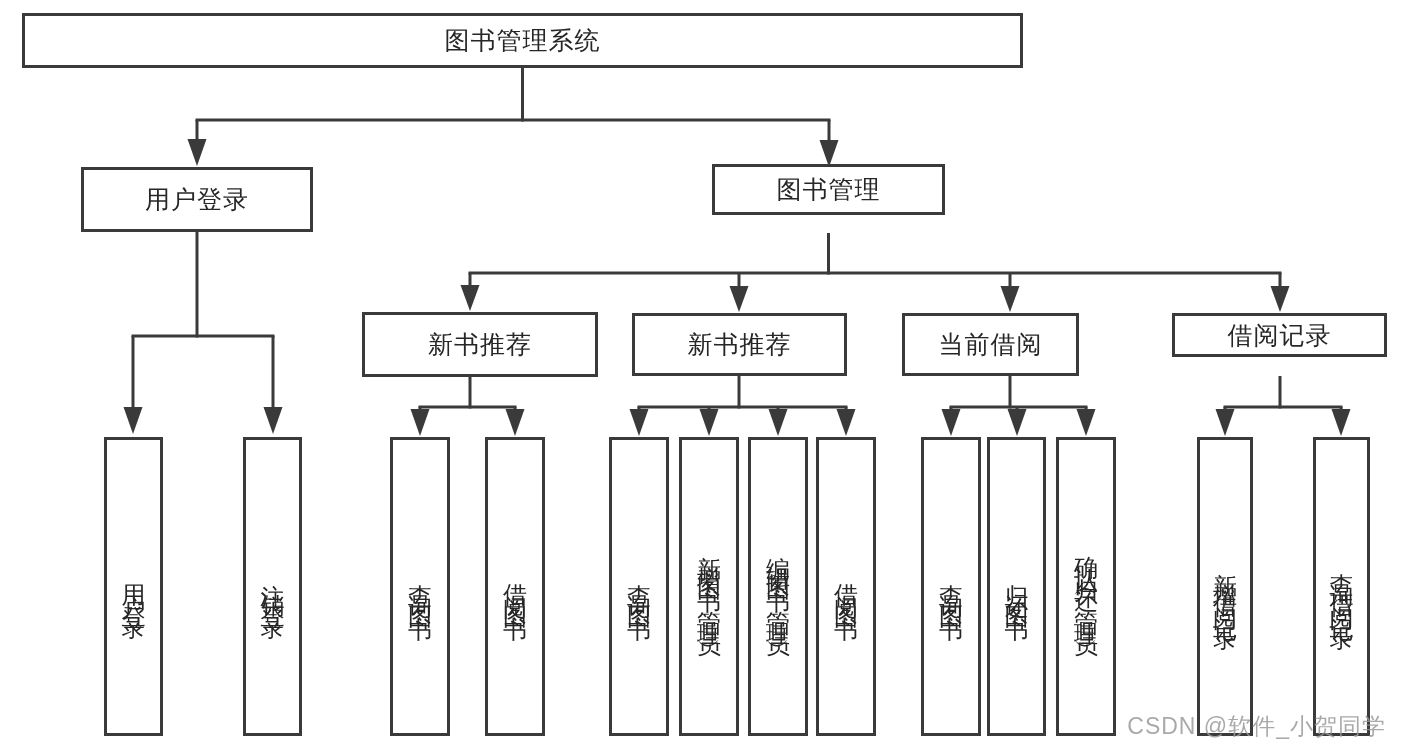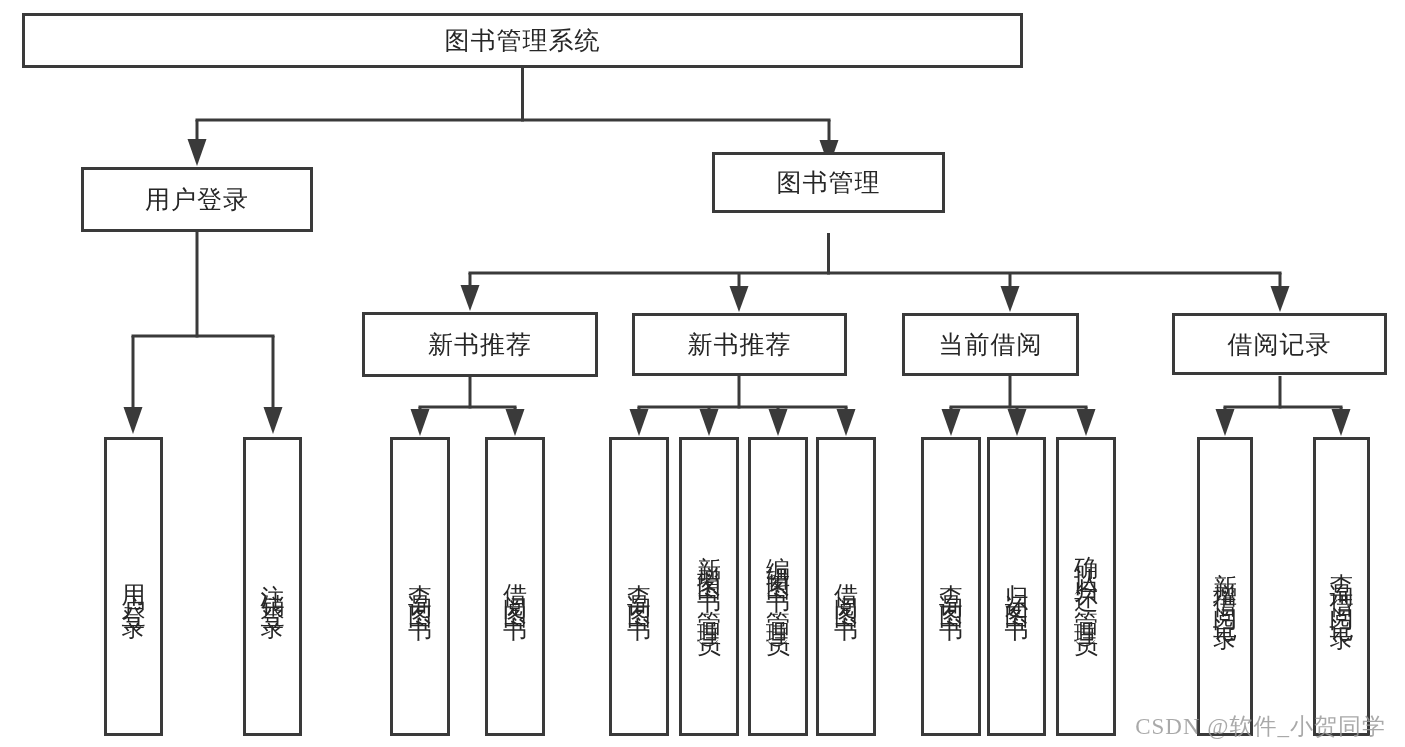--- a/index.html
+++ b/index.html
@@ -6,21 +6,21 @@
     --line:#3a3a3a;
     --text:#262626;
     --bg:#ffffff;
     --wm:#9b9b9b;
   }
   html,body{margin:0;padding:0;background:var(--bg);}
   #stage{
     position:relative;
     width:1405px;height:747px;
     background:var(--bg);
-    font-family:Liberation Serif, serif;
+    font-family:Liberation Sans, sans-serif;
     color:var(--text);
     overflow:hidden;
   }
   #connectors{position:absolute;left:0;top:0;}
   #connectors line{stroke:var(--line);stroke-width:3;}
   #connectors polygon{fill:var(--line);}
   .node{
     position:absolute;
     box-sizing:border-box;
     border:3px solid var(--line);
@@ -34,26 +34,26 @@
     writing-mode:vertical-rl;
     text-orientation:mixed;
     font-size:24px;
     letter-spacing:11px;
     line-height:1;
   }
   
   #root{left:22px;top:13px;width:1001px;height:55px;}
   
   #l2-login{left:81px;top:167px;width:232px;height:65px;}
-  #l2-mgmt{left:712px;top:152px;width:233px;height:61px;}
+  #l2-mgmt{left:712px;top:164px;width:233px;height:51px;}
   
   #l3-1{left:362px;top:312px;width:236px;height:65px;}
   #l3-2{left:632px;top:313px;width:215px;height:63px;}
   #l3-3{left:902px;top:313px;width:177px;height:63px;}
-  #l3-4{left:1172px;top:313px;width:215px;height:62px;}
+  #l3-4{left:1172px;top:313px;width:215px;height:44px;}
   
   .leaf{top:437px;height:299px;}
   #g1a{left:104px;width:59px;}
   #g1b{left:243px;width:59px;}
   #g2a{left:390px;width:60px;}
   #g2b{left:485px;width:60px;}
   #g3a{left:609px;width:60px;}
   #g3b{left:679px;width:60px;}
   #g3c{left:748px;width:60px;}
   #g3d{left:816px;width:60px;}

